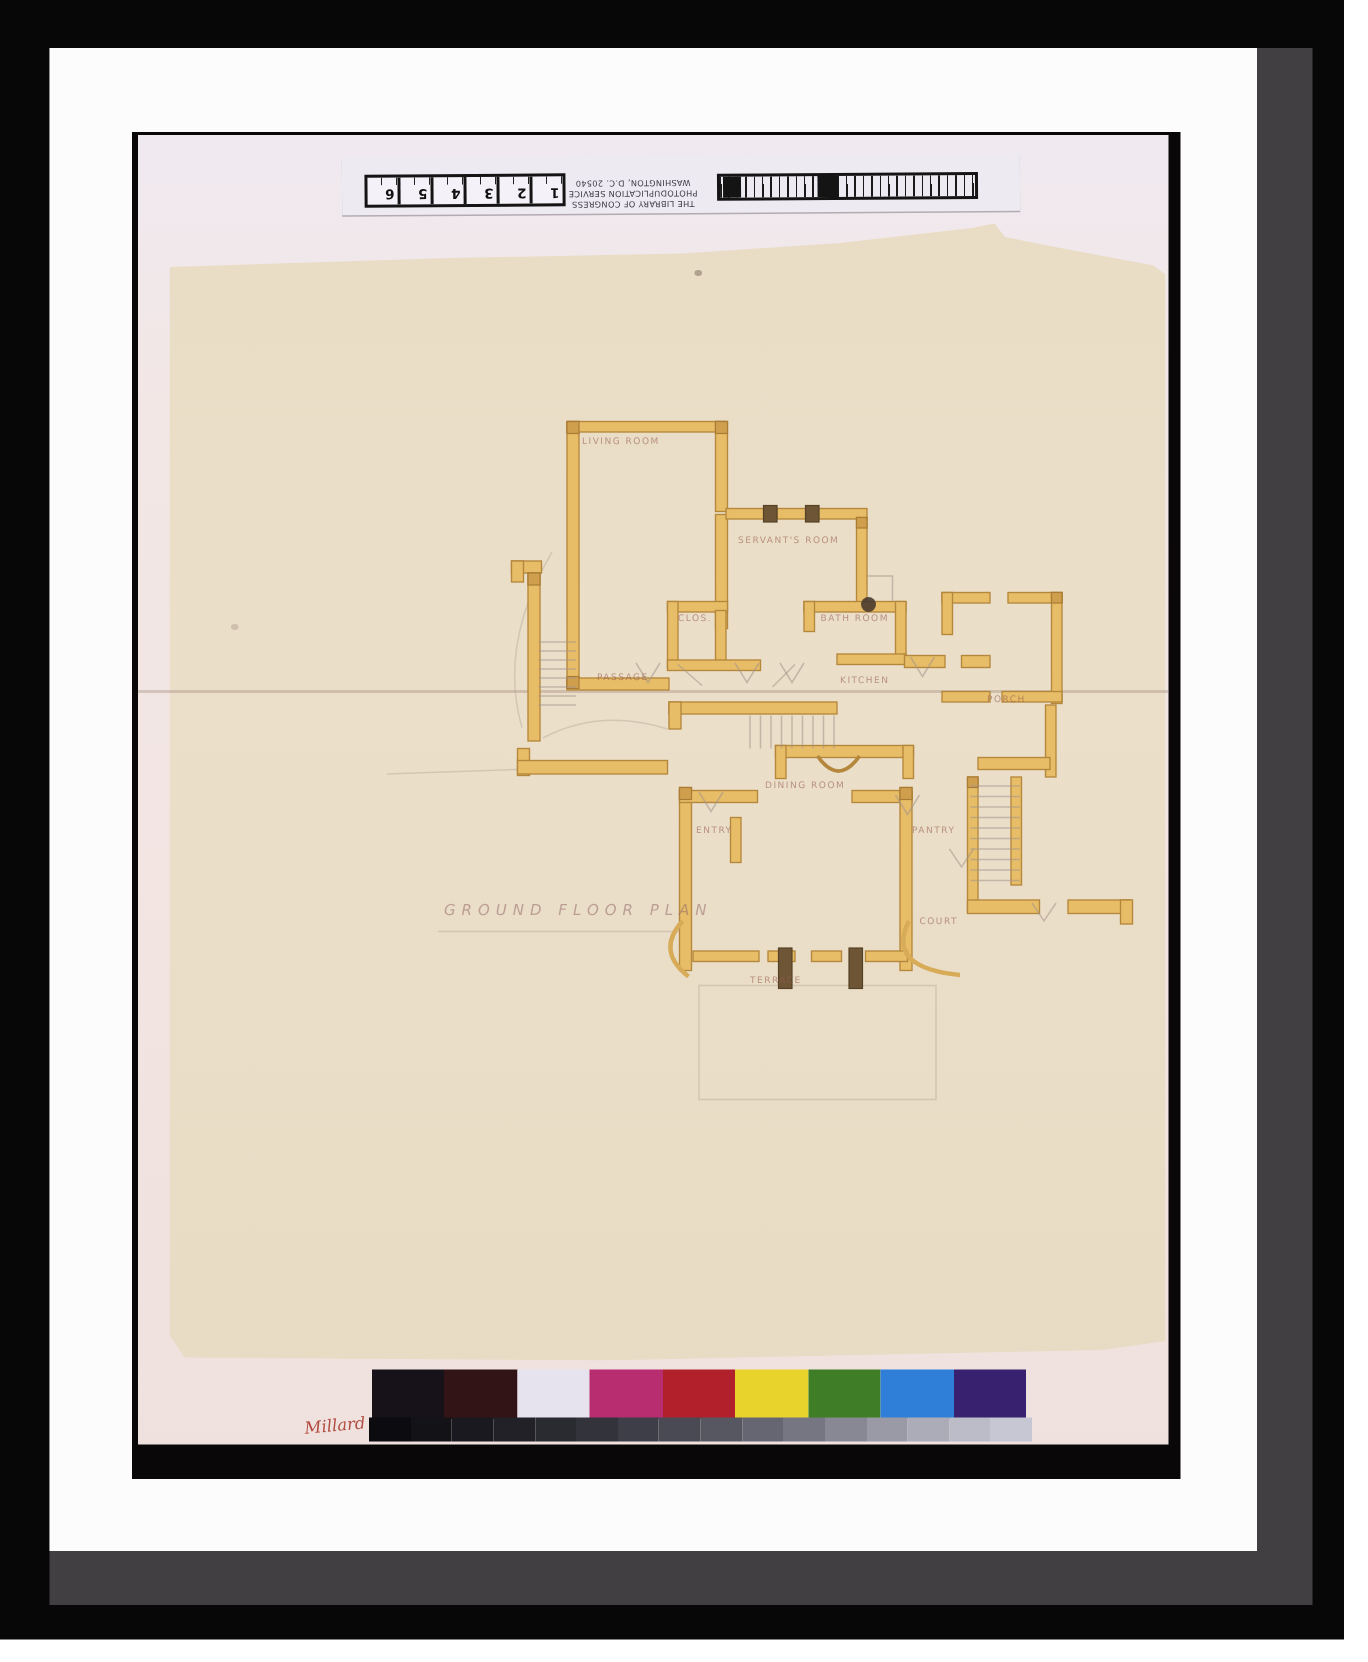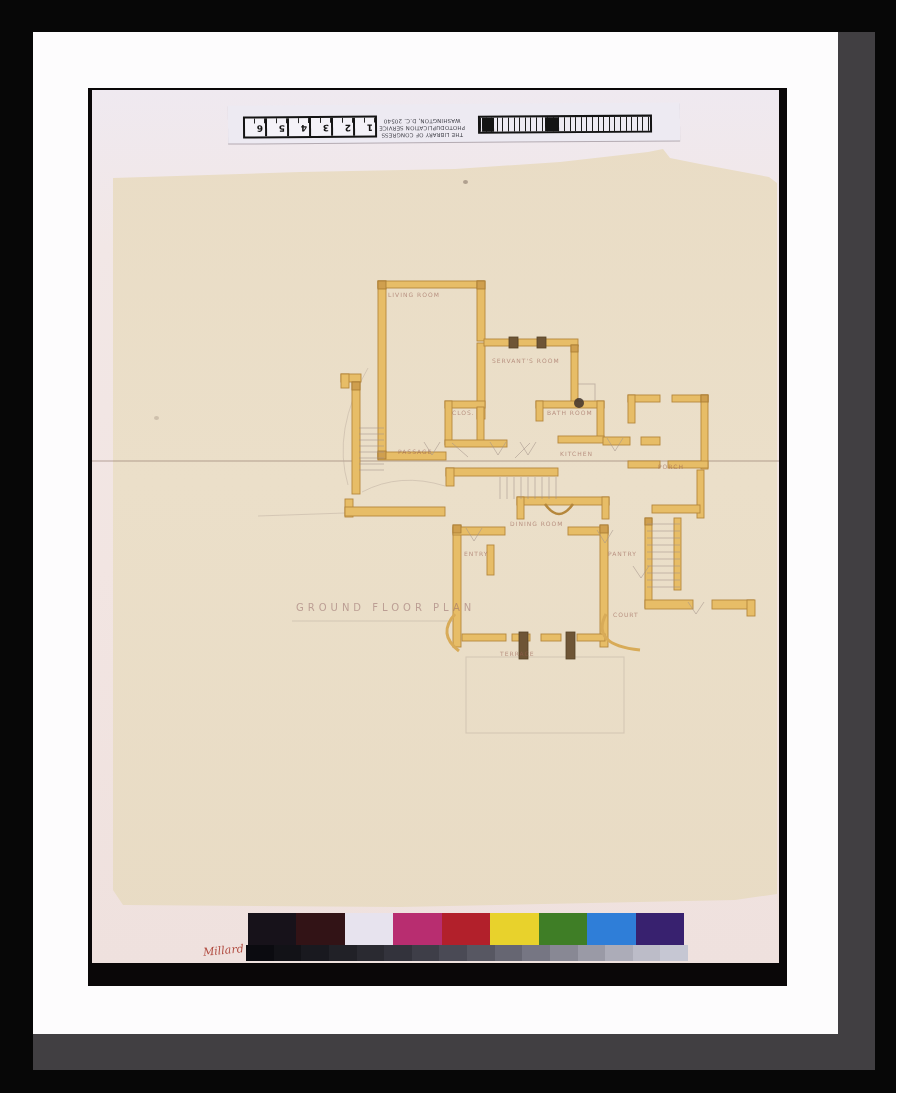--- a/index.html
+++ b/index.html
@@ -35,21 +35,21 @@
            font-size:5.5px;line-height:7px;color:#3c3c44;text-align:center;letter-spacing:0.2px;}
   #ruler-cm{position:absolute;left:250px;top:12px;width:170px;height:14px;
             border:2px solid #141414;background:
               repeating-linear-gradient(90deg,#1a1a1a 0 1px,transparent 1px 5.6px);}
   .cm-block{position:absolute;top:0;height:100%;background:#141414;}
 
   
   .rlabel{position:absolute;font-size:6px;letter-spacing:1px;color:rgba(150,92,80,0.6);
           white-space:nowrap;}
   #plan-title{left:296px;top:602px;font-size:10px;letter-spacing:4px;
-              color:rgba(150,105,105,0.55);white-space:nowrap;}
+              color:rgba(150,105,105,0.55);white-space:nowrap;font-style:italic;}
 
   
   #colorbar{left:248px;top:913px;width:436px;height:33px;display:flex;}
   #colorbar .patch{flex:1;}
   #grayscale{left:246px;top:945px;width:442px;height:16px;display:flex;}
   #grayscale .gstep{flex:1;}
 
   
   #millard{left:203px;top:944px;font-family:"DejaVu Serif",serif;font-style:italic;
            font-size:11px;color:#ab3c30;transform:rotate(-5deg);opacity:0.9;}

